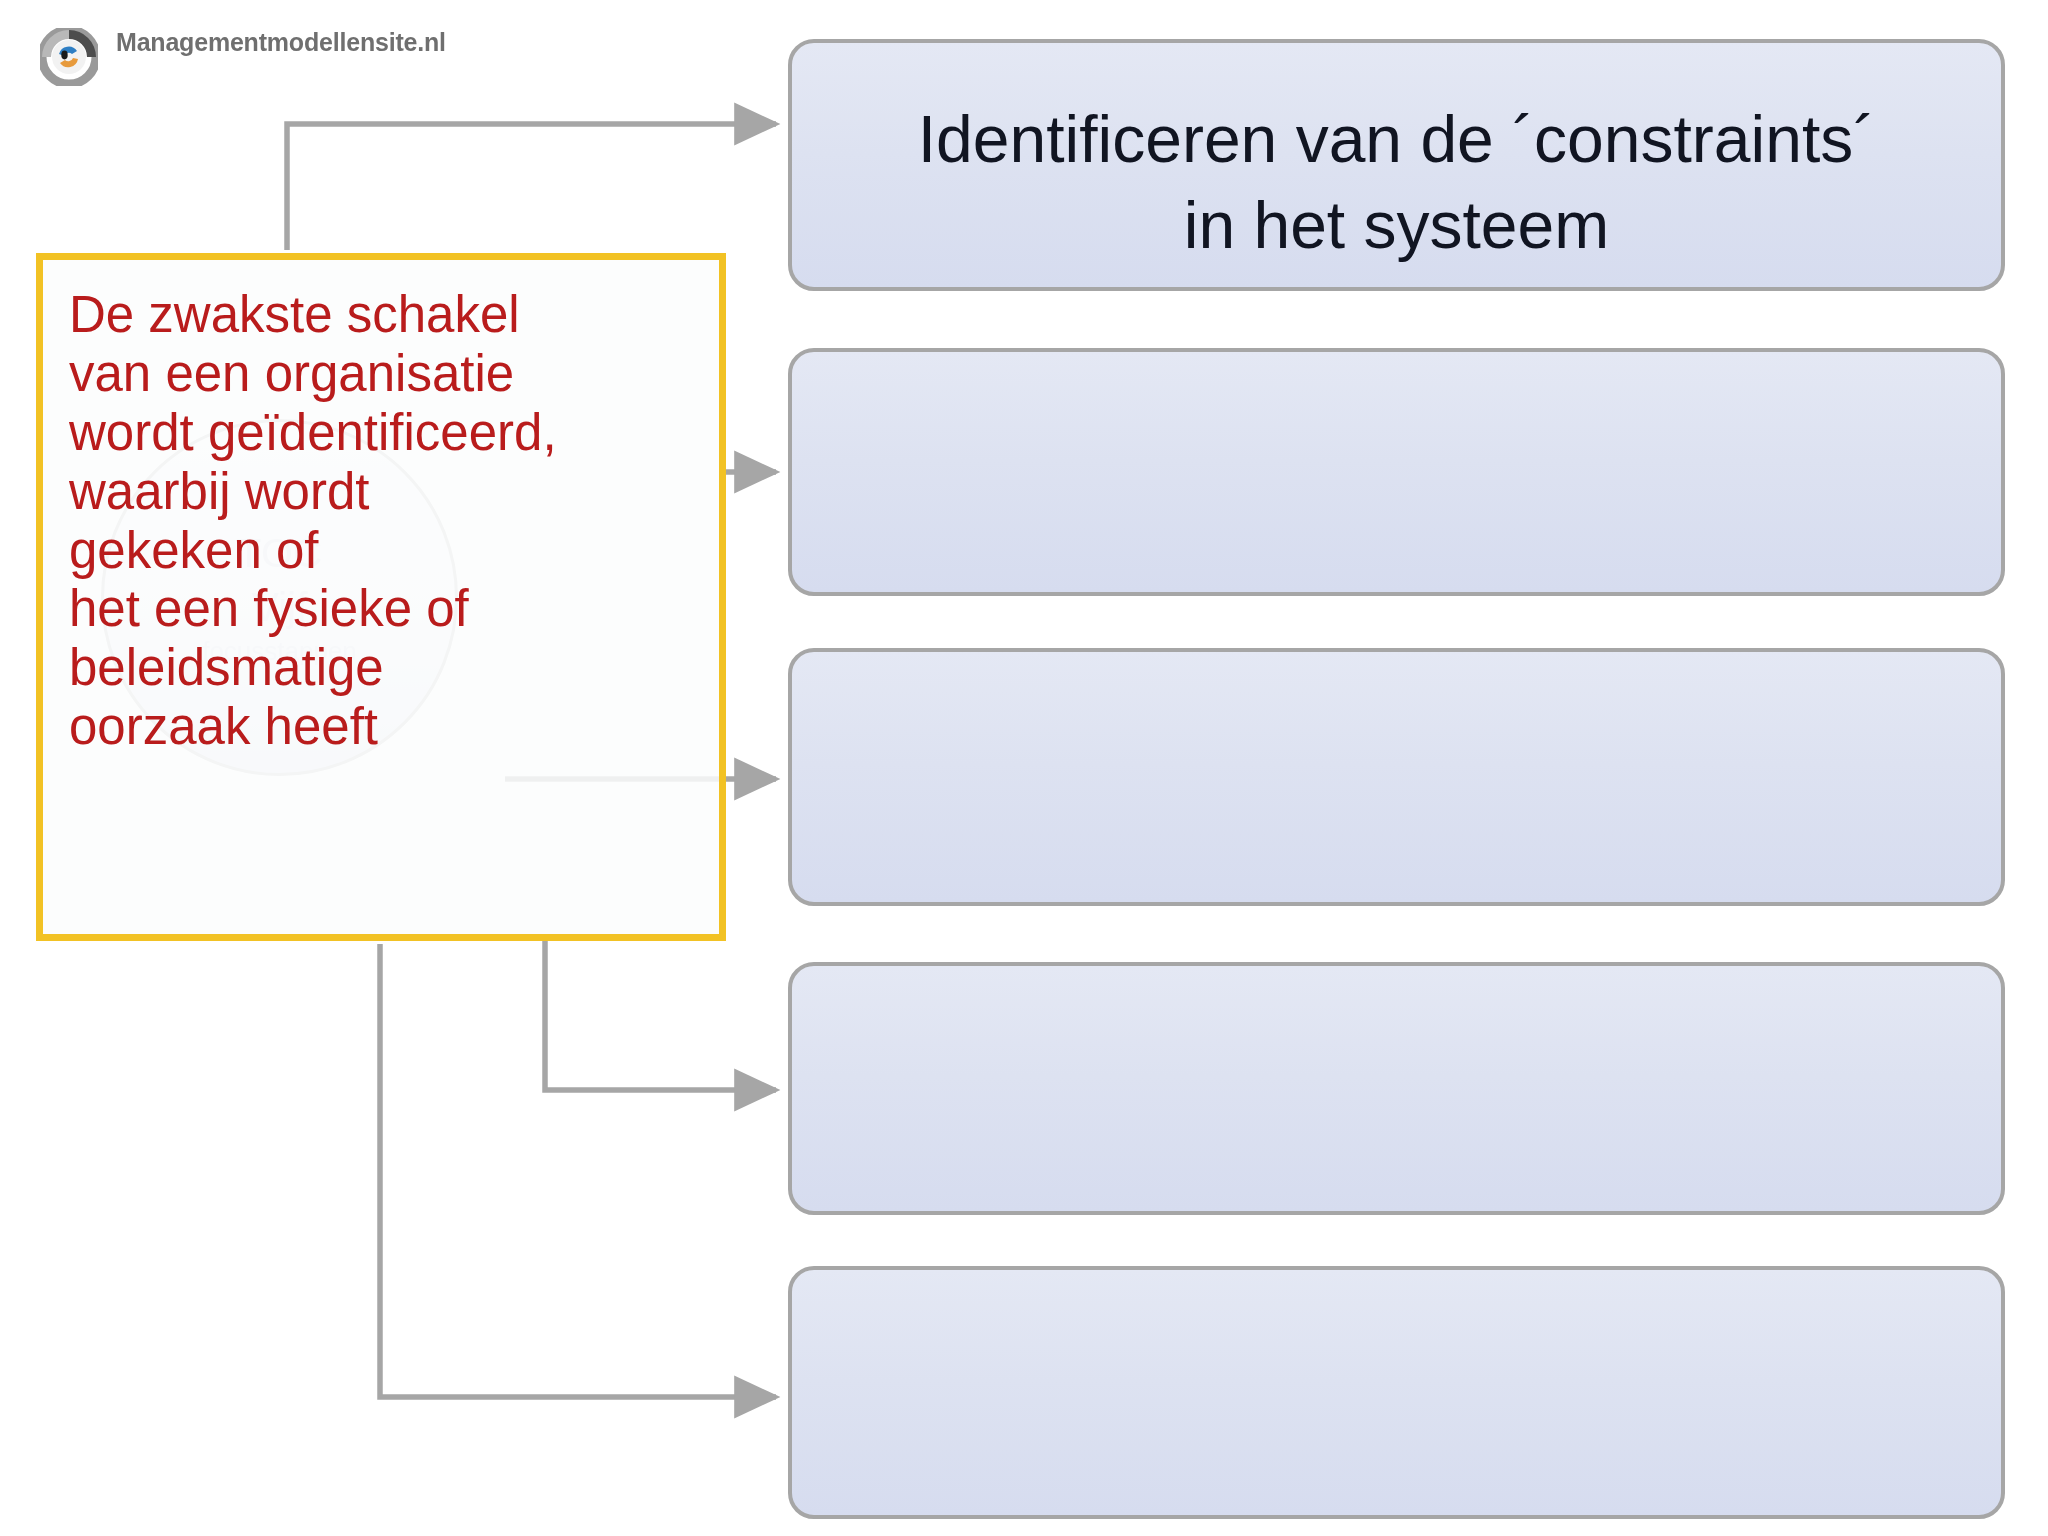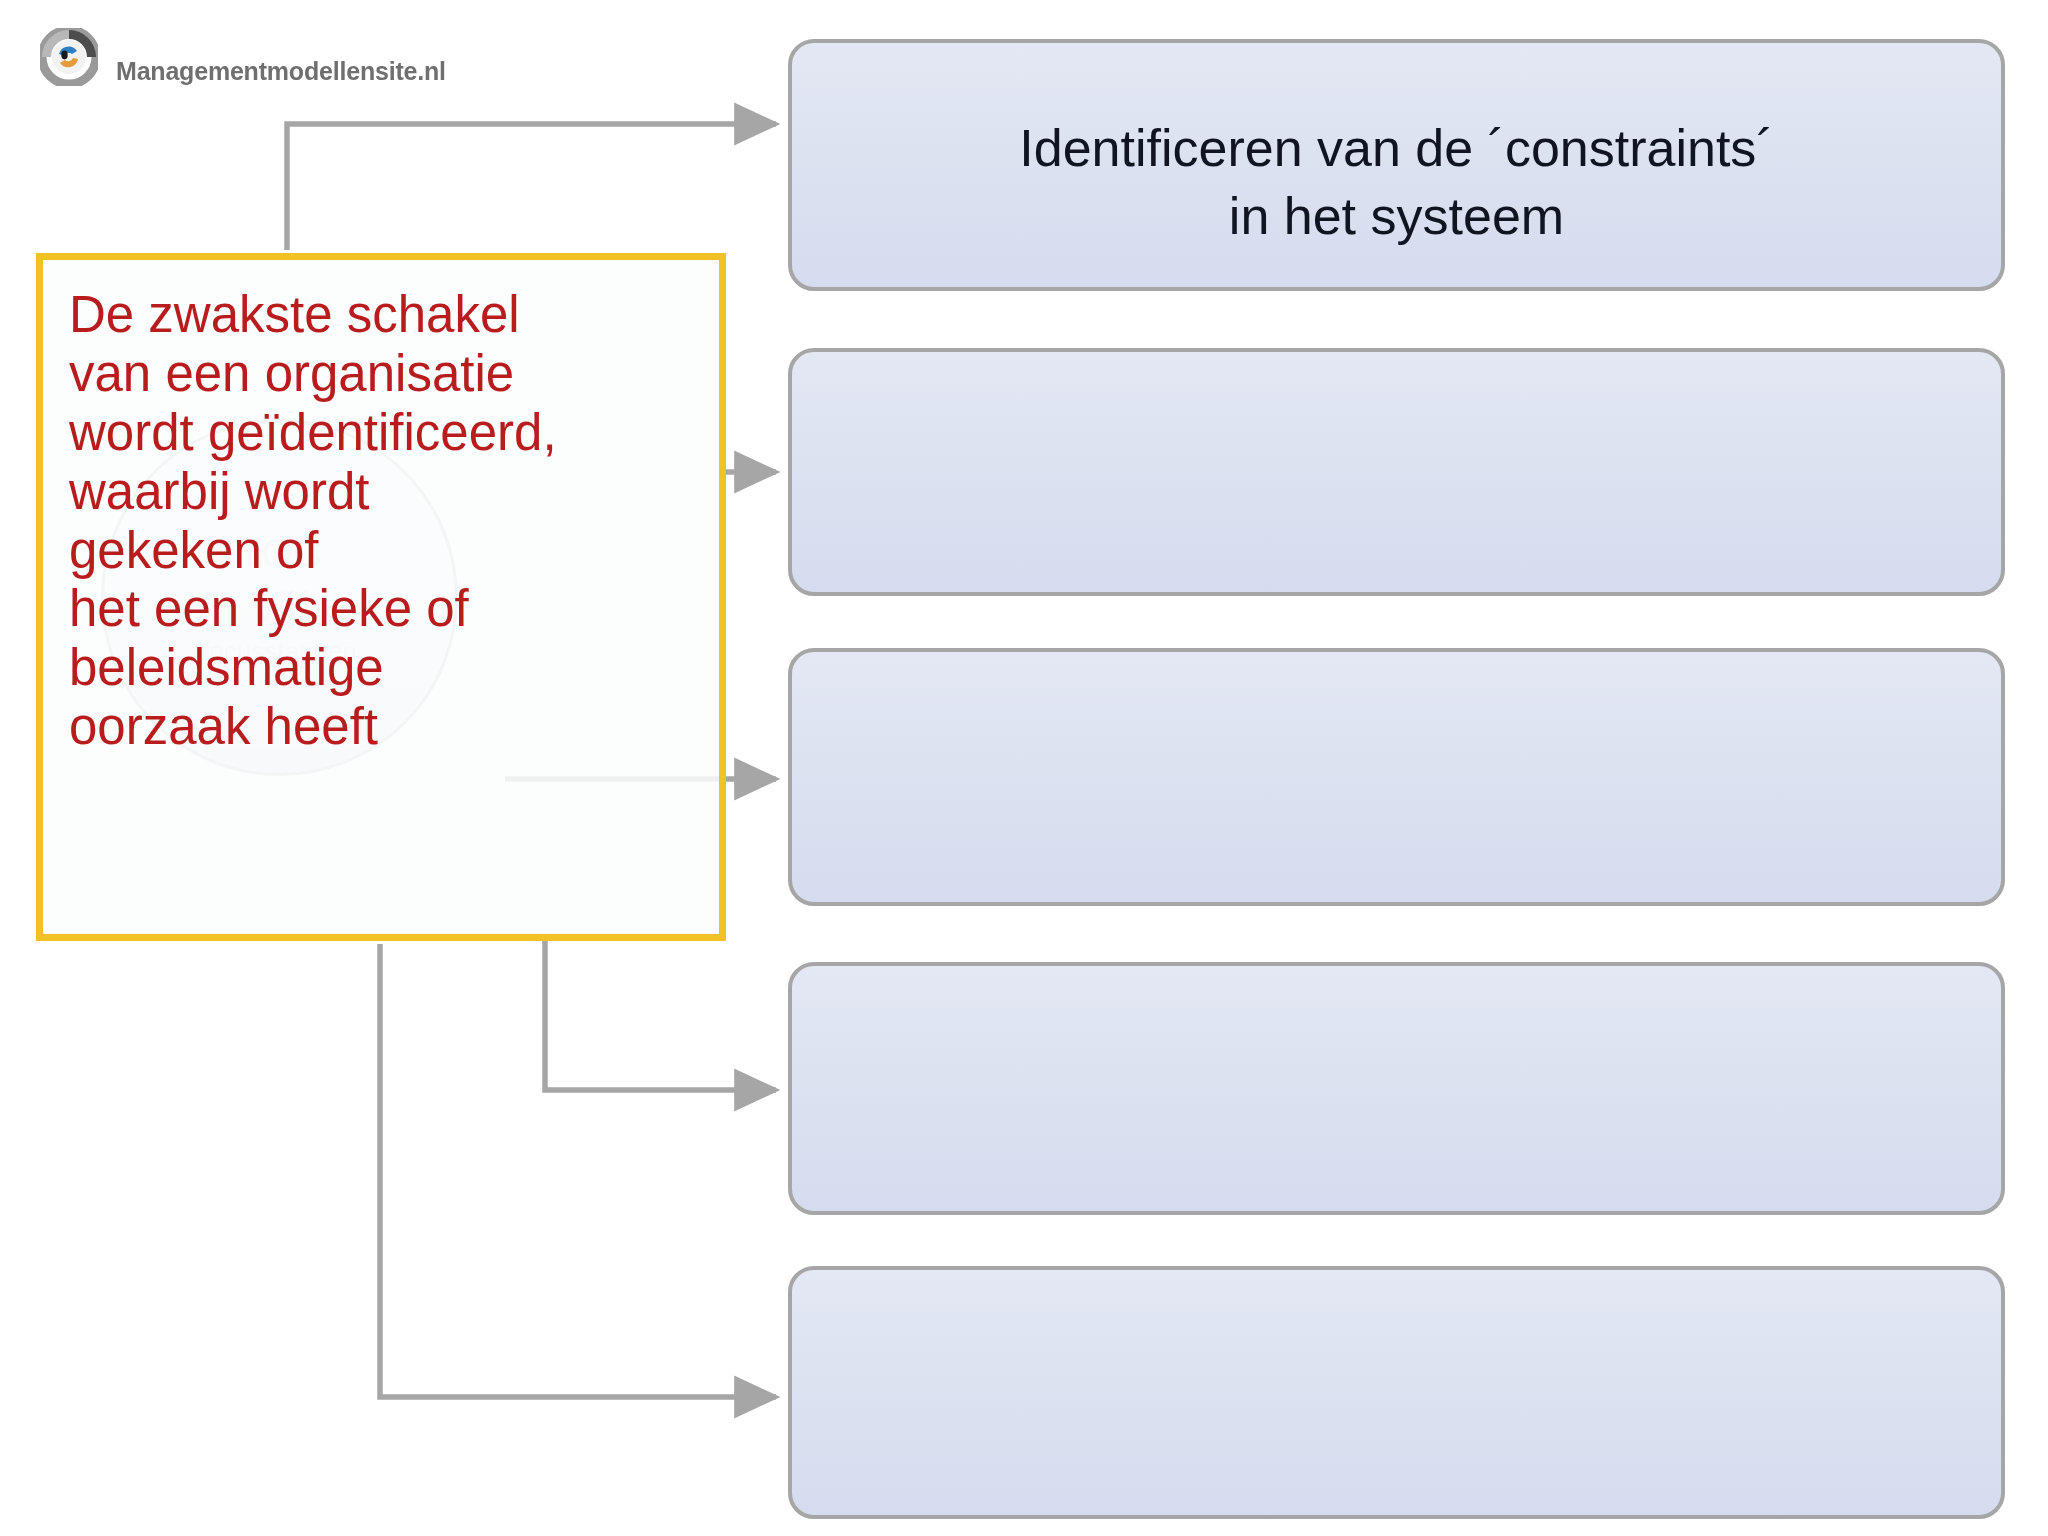--- a/index.html
+++ b/index.html
@@ -15,21 +15,21 @@
     font-family: "Liberation Sans", sans-serif;
     overflow: hidden;
   }
 
   
   #brand {
     position: absolute;
     left: 40px;
     top: 28px;
     display: flex;
-    align-items: flex-end;
+    align-items: flex-start;
     gap: 18px;
   }
   #brand-mark {
     width: 58px;
     height: 58px;
     position: relative;
   }
   #brand-text {
     font-size: 25px;
     font-weight: bold;
@@ -77,21 +77,21 @@
     background: linear-gradient(180deg, #e4e8f4 0%, #dde2f1 45%, #d6dcef 100%);
     border: 4px solid #a6a6a6;
     border-radius: 26px;
     box-sizing: border-box;
     display: flex;
     align-items: center;
     justify-content: center;
     text-align: center;
   }
   .stepbox-text {
-    font-size: 52px;
+    font-size: 66px;
     color: #111522;
     line-height: 1.30;
     padding: 0 34px;
     margin-top: 36px;
   }
 
   
   #notebox {
     position: absolute;
     left: 36px;

